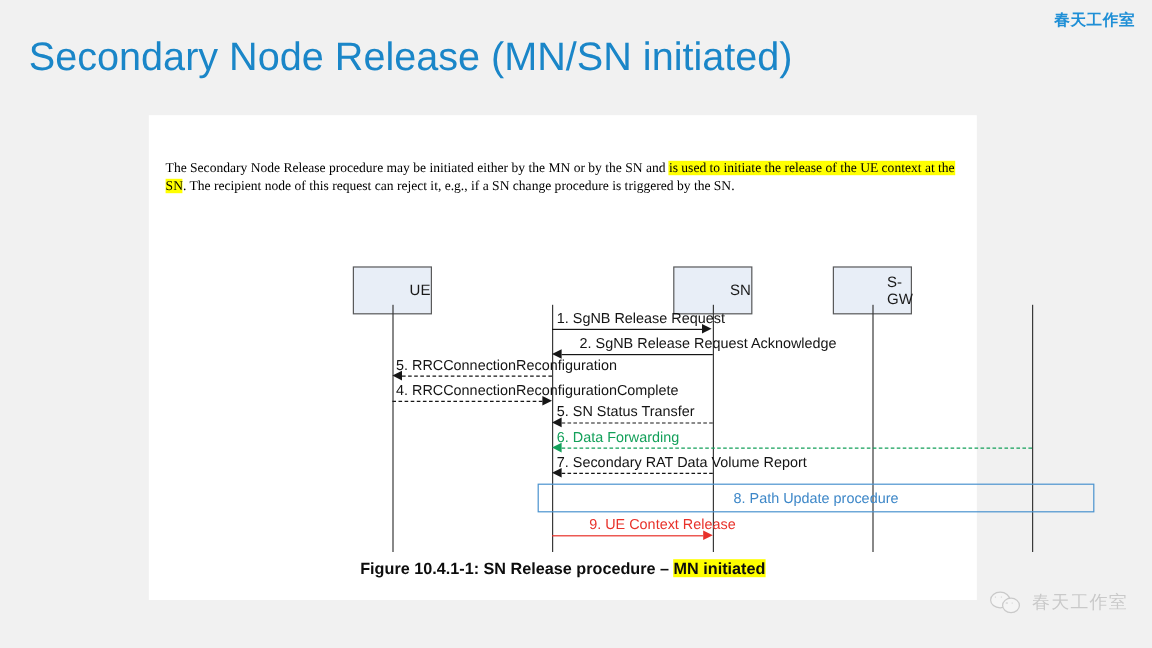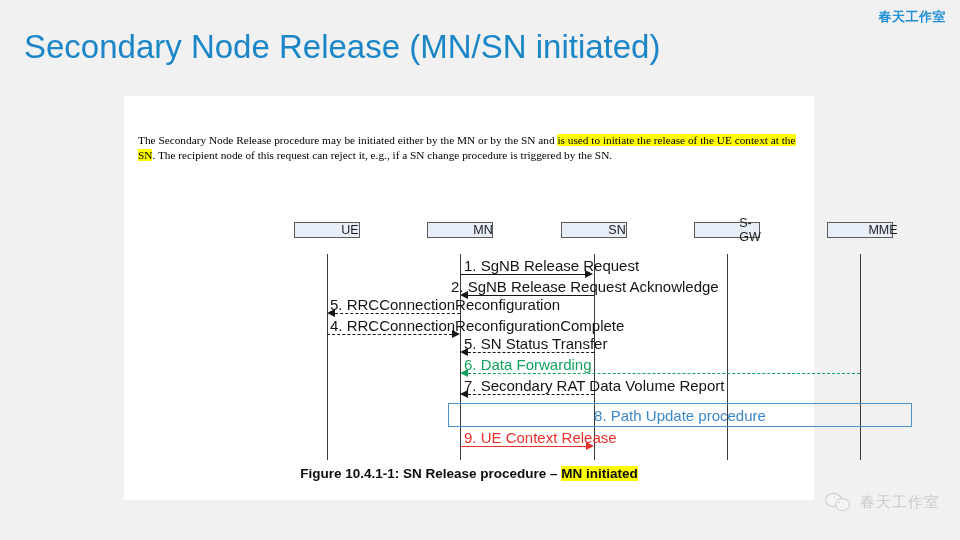--- a/index.html
+++ b/index.html
@@ -81,21 +81,21 @@
     position: absolute;
     left: 0;
     top: 120px;
     width: 690px;
     height: 284px;
   }
 
   .node-box {
     position: absolute;
     width: 66px;
-    height: 16px;
+    height: 40px;
     background: #e8eef7;
     border: 1.4px solid #5a5a5a;
     box-sizing: border-box;
     display: flex;
     align-items: center;
     justify-content: center;
     font-family: "Liberation Sans", sans-serif;
     font-size: 12.5px;
     color: #1a1a1a;
     top: 6px;
@@ -107,27 +107,27 @@
     width: 1.5px;
     background: #3a3a3a;
     top: 38px;
     height: 206px;
   }
 
   
   .msg-label {
     position: absolute;
     font-family: "Liberation Sans", sans-serif;
-    font-size: 15px;
+    font-size: 12px;
     color: #141414;
     white-space: nowrap;
     line-height: 11px;
   }
   .msg-label.green { color: #13a05a; }
-  .msg-label.red   { color: #e8312a; }
+  .msg-label.red   { color: #e8312a; margin-left: 27px; }
   .msg-label.blue  { color: #3d87c8; }
 
   
   .arrow {
     position: absolute;
     height: 0;
     border-top: 1.3px solid #161616;
   }
   .arrow.dashed {
     border-top: 1.3px dashed #161616;
@@ -236,36 +236,34 @@
 
   <div id="slide-title">Secondary Node Release (MN/SN initiated)</div>
 
   <div id="figure-panel">
 
     <div class="spec-text" id="para-1"><span>The Secondary Node Release procedure may be initiated either by the MN or by the SN and </span><span class="hl">is used to initiate the release of the UE context at the SN</span><span>. The recipient node of this request can reject it, e.g., if a SN change procedure is triggered by the SN.</span></div>
 
     <div id="seq">
 
       <div class="node-box" style="left:170px">UE</div>
-      <div class="node-box" style="left:303px">MN</div>
       <div class="node-box" style="left:437px">SN</div>
       <div class="node-box" style="left:570px">S-GW</div>
-      <div class="node-box" style="left:703px">MME</div>
 
       <div class="lifeline" style="left:202.5px"></div>
       <div class="lifeline" style="left:335.5px"></div>
       <div class="lifeline" style="left:469.5px"></div>
       <div class="lifeline" style="left:602.5px"></div>
       <div class="lifeline" style="left:735.5px"></div>
 
       <div class="msg-label" style="left:340px; top:44px">1. SgNB Release Request</div>
       <div class="arrow" style="left:336px; top:58px; width:125px"></div>
       <div class="head right" style="left:461px; top:54px"></div>
 
-      <div class="msg-label" style="left:327px; top:65px">2. SgNB Release Request Acknowledge</div>
+      <div class="msg-label" style="left:359px; top:65px">2. SgNB Release Request Acknowledge</div>
       <div class="arrow" style="left:344px; top:79px; width:126px"></div>
       <div class="head left" style="left:336px; top:75px"></div>
 
       <div class="msg-label" style="left:206px; top:83px">5. RRCConnectionReconfiguration</div>
       <div class="arrow dashed" style="left:211px; top:97px; width:125px"></div>
       <div class="head left" style="left:203px; top:93px"></div>
 
       <div class="msg-label" style="left:206px; top:104px">4. RRCConnectionReconfigurationComplete</div>
       <div class="arrow dashed" style="left:203px; top:118px; width:125px"></div>
       <div class="head right" style="left:328px; top:114px"></div>

